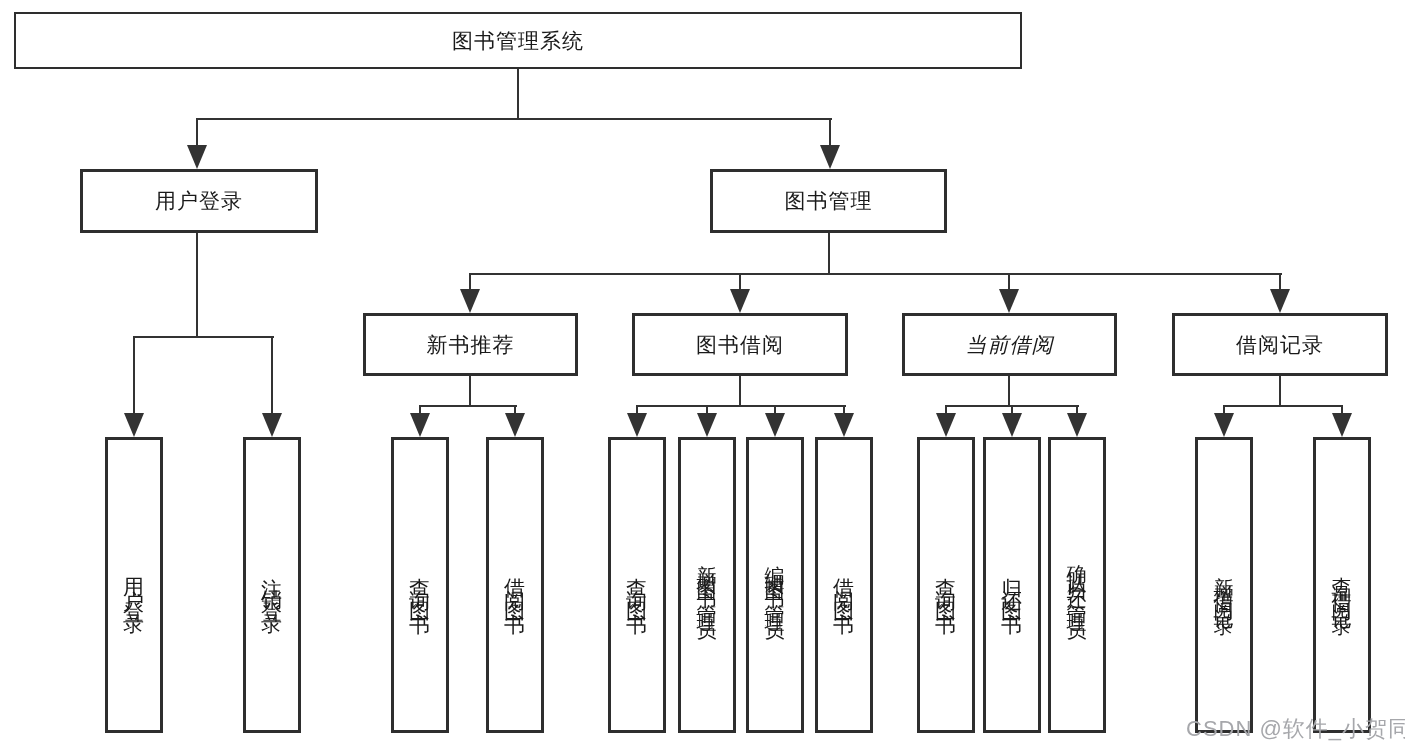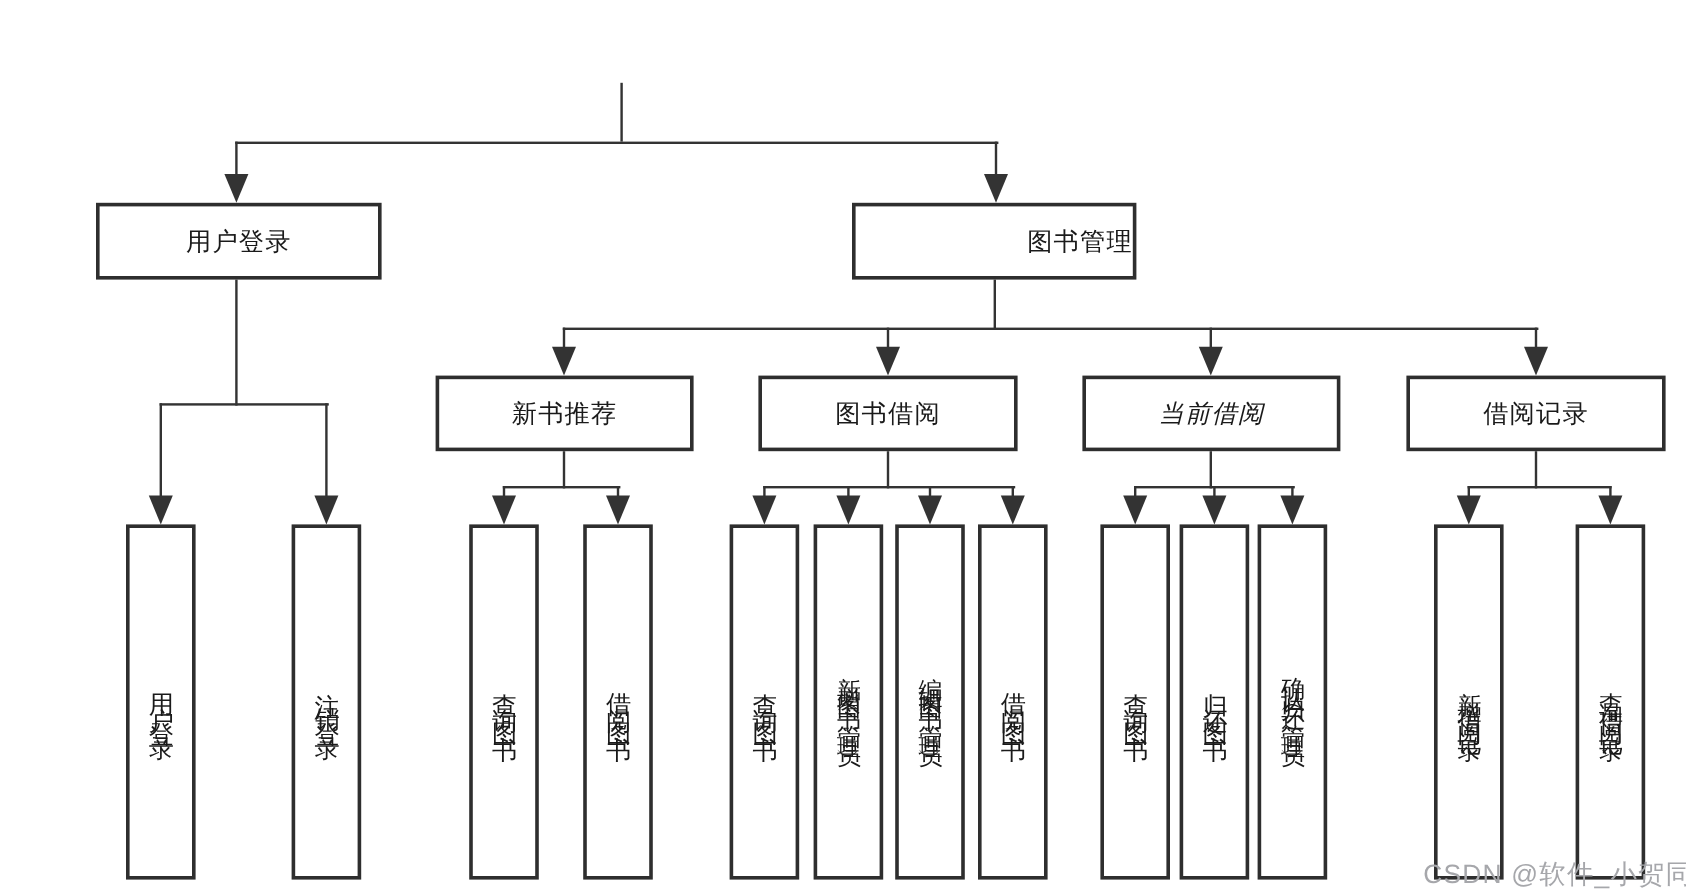--- a/index.html
+++ b/index.html
@@ -57,25 +57,28 @@
     position:absolute;left:1186px;top:714px;
     font-size:22px;color:var(--wm);letter-spacing:1px;
     white-space:nowrap;
   }
 </style>
 </head>
 <body>
 
 <div id="canvas">
 
+  <div class="hbox root" style="left:14px;top:12px;width:1008px;height:57px;">
+    <span>图书管理系统</span>
+  </div>
 
   <div class="hbox" style="left:80px;top:169px;width:238px;height:64px;">
     <span>用户登录</span>
   </div>
-  <div class="hbox" style="left:710px;top:169px;width:237px;height:64px;justify-content:flex-end;">
+  <div class="hbox" style="left:710px;top:169px;width:237px;height:64px;">
     <span>图书管理</span>
   </div>
 
   <div class="hbox" style="left:632px;top:313px;width:216px;height:63px;">
     <span>图书借阅</span>
   </div>
   <div class="hbox" style="left:363px;top:313px;width:215px;height:63px;">
     <span>新书推荐</span>
   </div>
   <div class="hbox" style="left:902px;top:313px;width:215px;height:63px;font-style:italic;">

